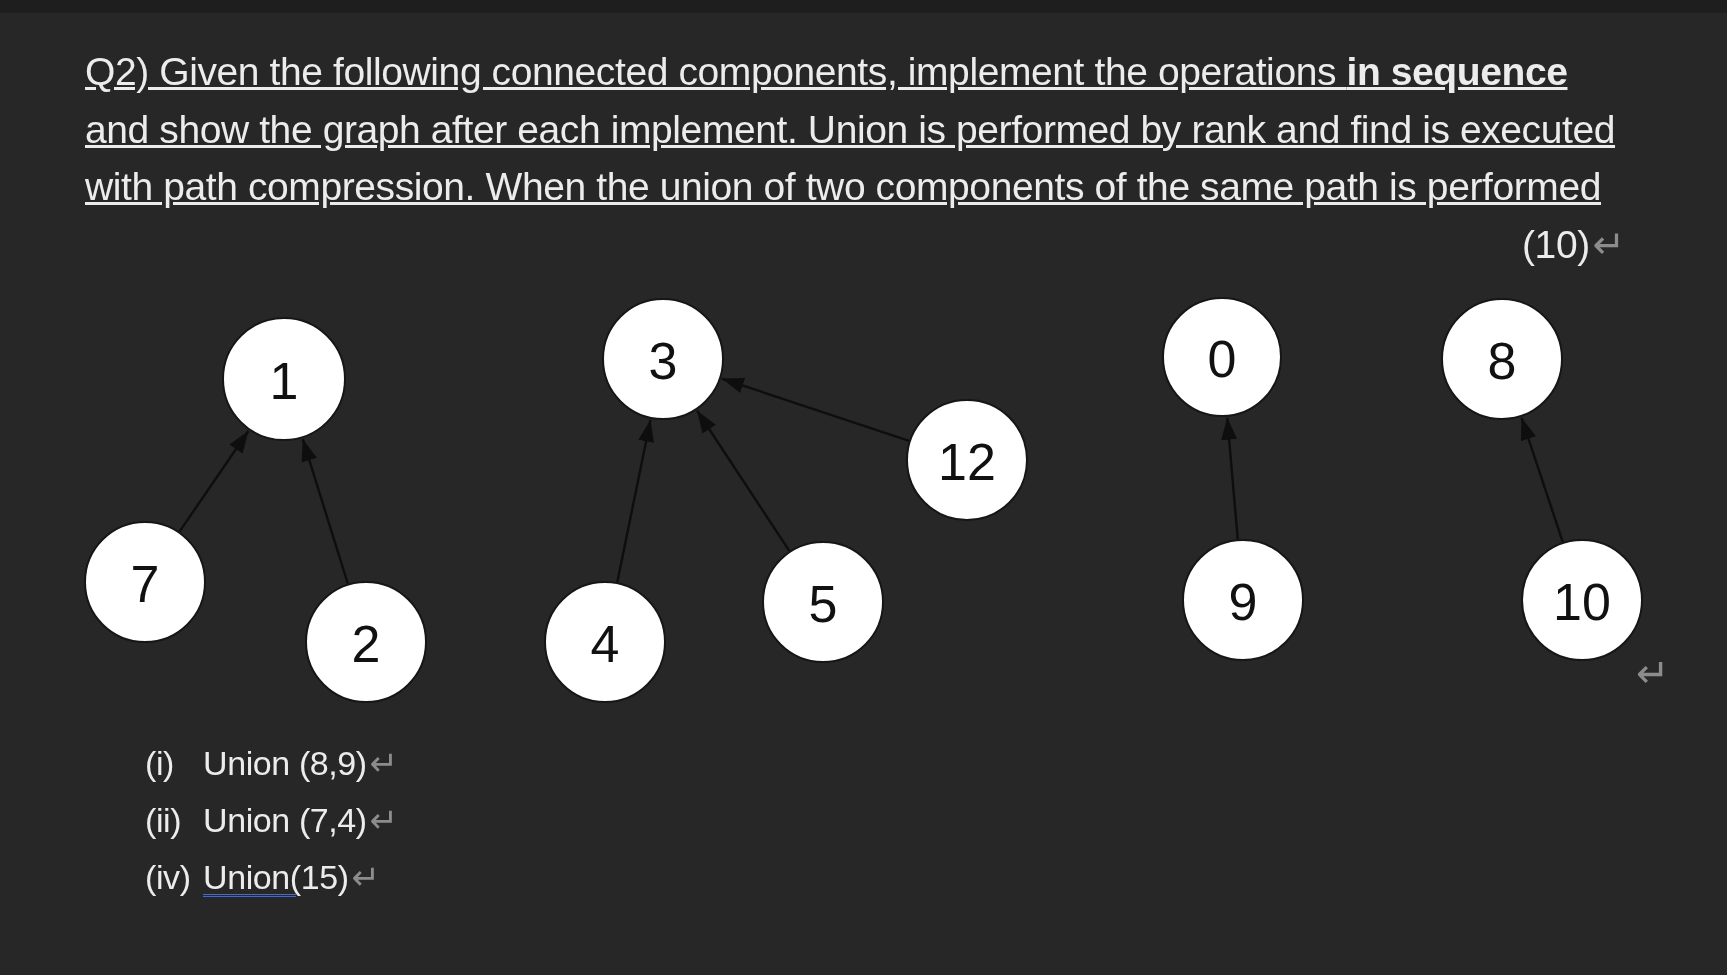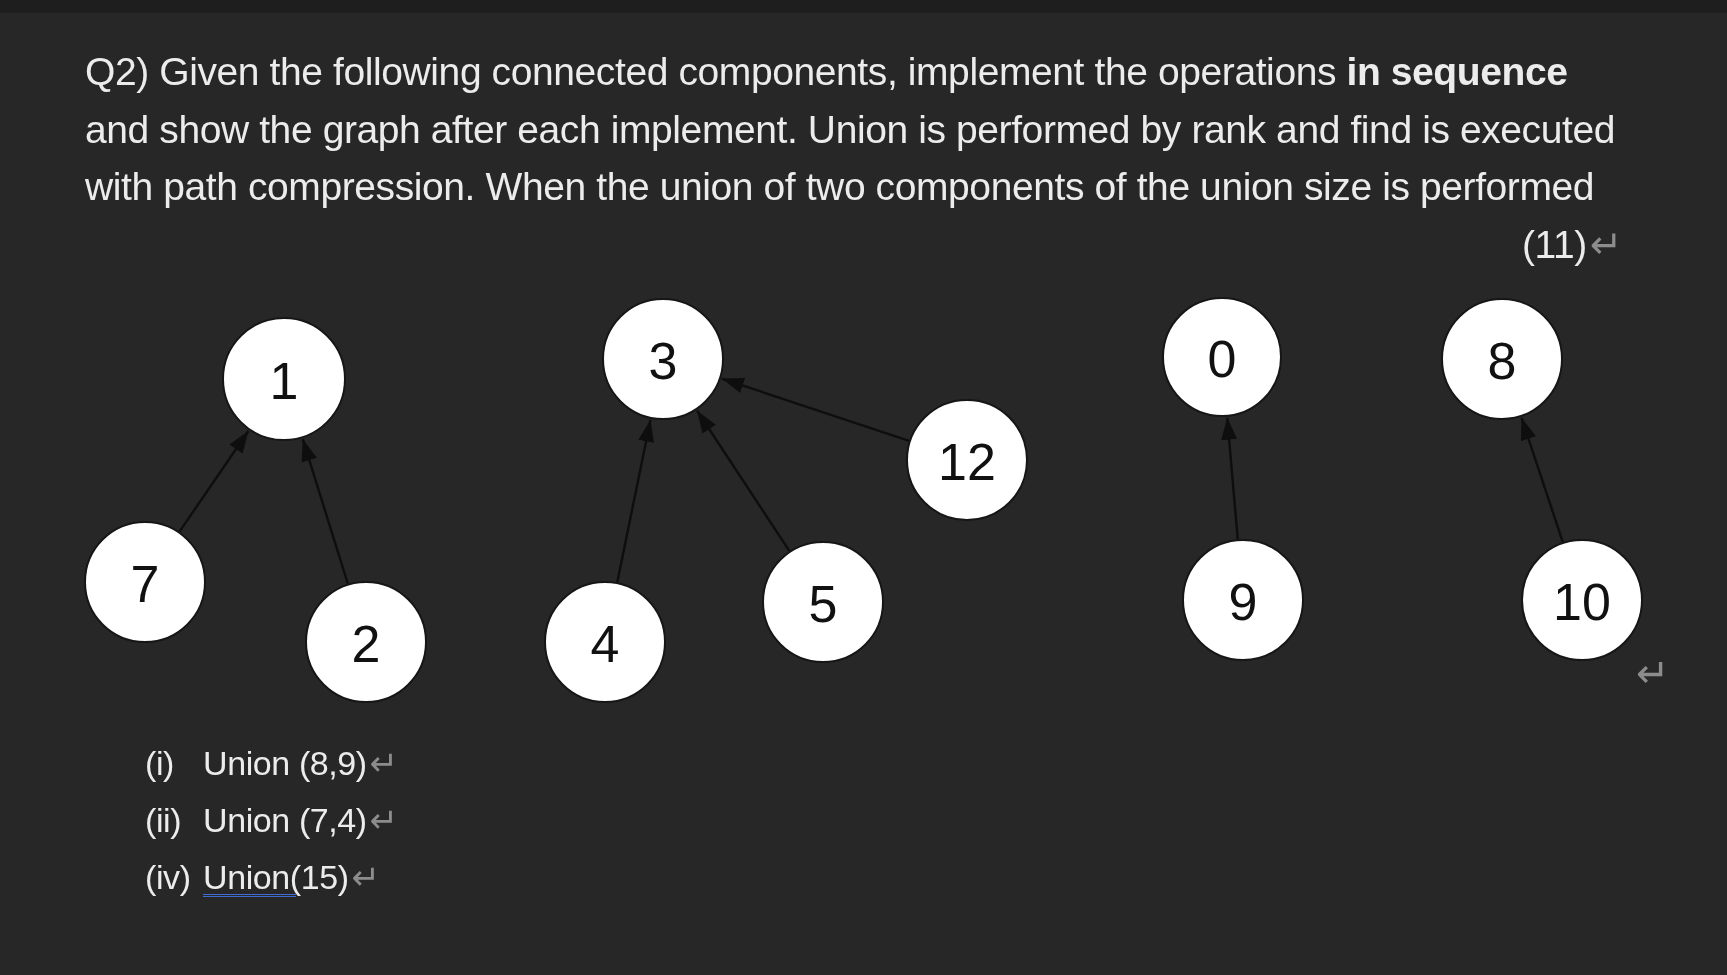--- a/index.html
+++ b/index.html
@@ -7,21 +7,21 @@
     width:1727px;height:975px;position:relative;overflow:hidden;
     background:#272727;
     font-family:"Liberation Sans","DejaVu Sans",sans-serif;
   }
   .top-strip{
     position:absolute;left:0;top:0;width:1727px;height:13px;background:#1e1e1e;
   }
   
   .question{
     position:absolute;left:85px;top:43px;width:1600px;
-    font-size:39px;line-height:57.5px;letter-spacing:-0.4px;color:#ececec;
+    font-size:39px;line-height:57.5px;letter-spacing:-0.4px;color:#ececec;text-decoration:underline;
   }
   .qline{white-space:nowrap;height:57.5px;position:relative;}
   .bold-seg{font-weight:700;}
   .points-group{position:absolute;left:1437px;top:0;white-space:nowrap;}
   .return-mark{
     color:#8c8c8c;font-family:"DejaVu Sans",sans-serif;
     padding-left:3px;letter-spacing:0;
   }
   
   .graph-svg{position:absolute;left:0;top:0;pointer-events:none;}
@@ -45,23 +45,23 @@
   }
 </style>
 </head>
 <body>
 
 <div class="top-strip"></div>
 
 <div class="question">
   <div class="qline"><span>Q2) Given the following connected components, implement the operations </span><span class="bold-seg">in sequence</span></div>
   <div class="qline">and show the graph after each implement. Union is performed by rank and find is executed</div>
-  <div class="qline">with path compression. When the union of two components of the union size is performed</div>
+  <div class="qline">with path compression. When the union of two components of the same path is performed</div>
   <div class="qline">
-    <span class="points-group"><span>(11)</span><span class="return-mark">↵</span></span>
+    <span class="points-group"><span>(10)</span><span class="return-mark">↵</span></span>
   </div>
 </div>
 
 <svg class="graph-svg" width="1727" height="975" viewBox="0 0 1727 975">
   <defs>
     <marker id="arrowhead" markerWidth="24" markerHeight="16" refX="22" refY="8" orient="auto" markerUnits="userSpaceOnUse">
       <path d="M0,0 L22,8 L0,16 Z" fill="#0e0e0e"></path>
     </marker>
   </defs>
   <g id="edge-layer">

